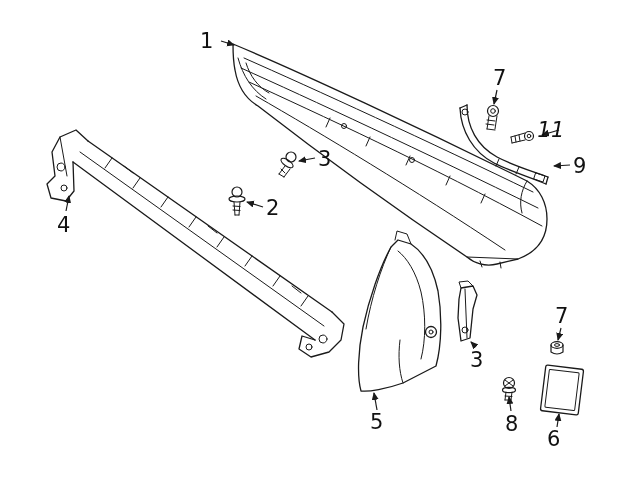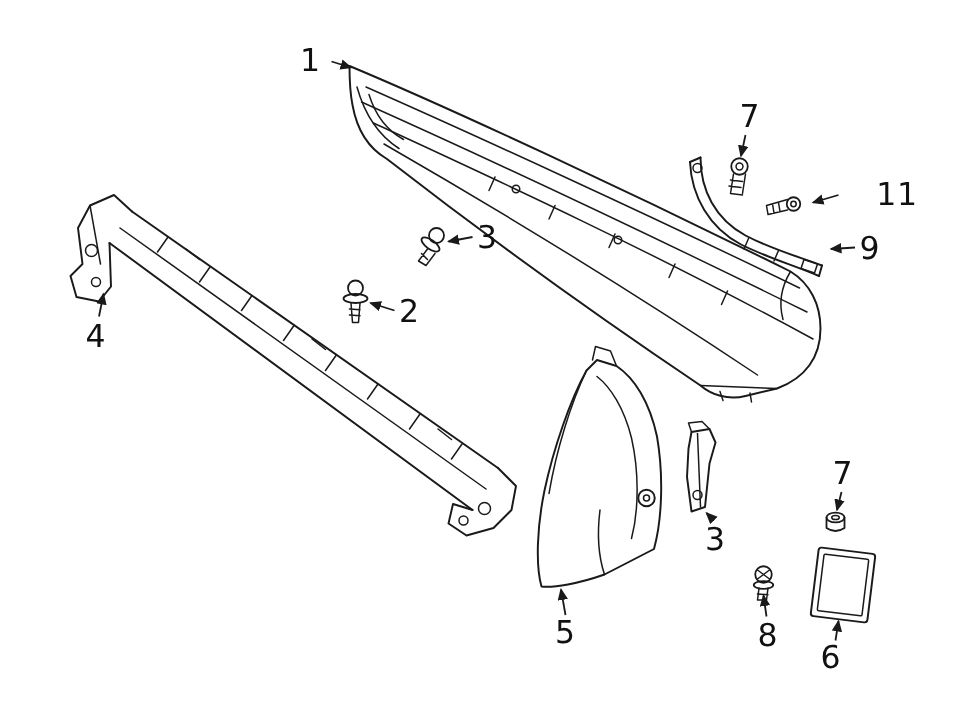--- a/index.html
+++ b/index.html
@@ -161,16 +161,16 @@
   <span class="callout" style="left:207px; top:41px;">1</span>
   <span class="callout" style="left:273px; top:208px;">2</span>
   <span class="callout" style="left:325px; top:159px;">3</span>
   <span class="callout" style="left:64px;  top:225px;">4</span>
   <span class="callout" style="left:377px; top:422px;">5</span>
   <span class="callout" style="left:554px; top:439px;">6</span>
   <span class="callout" style="left:562px; top:316px;">7</span>
   <span class="callout" style="left:512px; top:424px;">8</span>
   <span class="callout" style="left:580px; top:166px;">9</span>
   <span class="callout" style="left:500px; top:78px;">7</span>
-  <span class="callout" style="left:598px; top:130px;">11</span>
+  <span class="callout" style="left:551px; top:130px;font-style:italic;">11</span>
   <span class="callout" style="left:477px; top:360px;">3</span>
 
 </div>
 
 </body></html>

